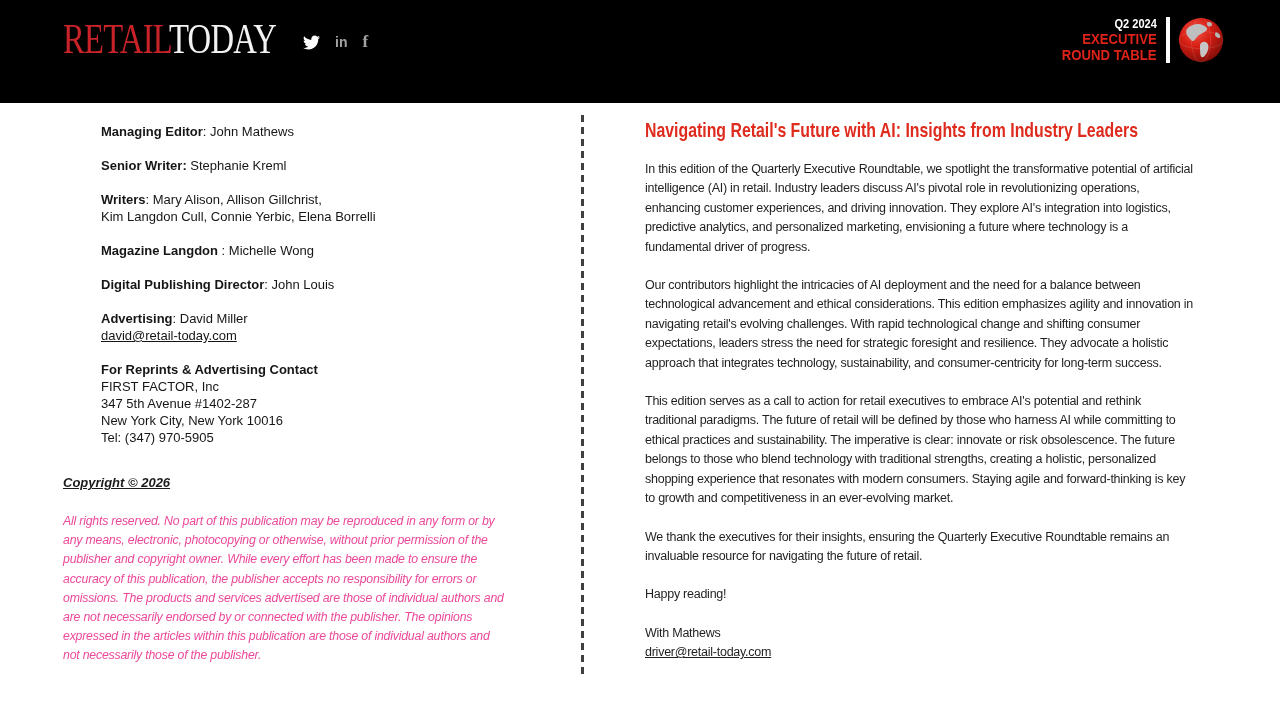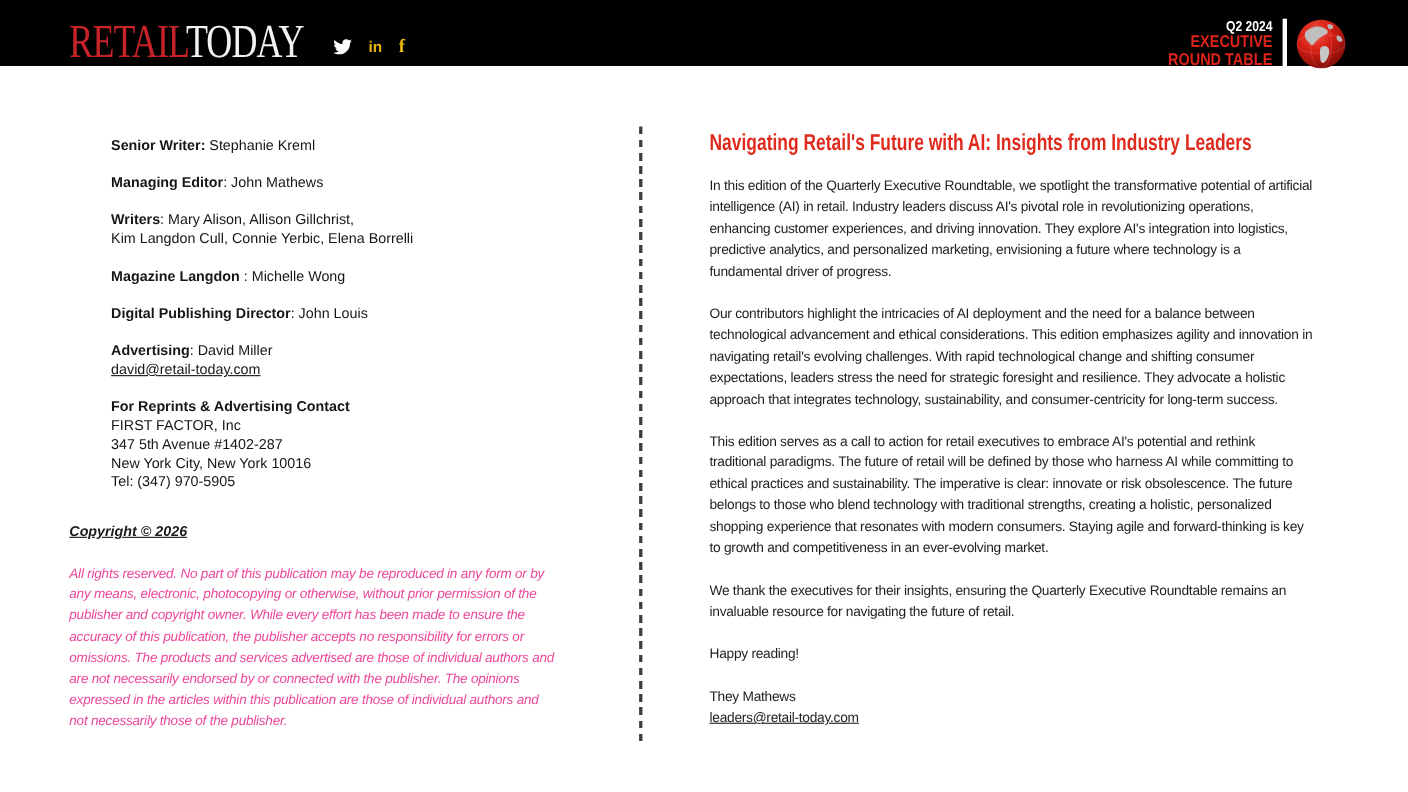--- a/index.html
+++ b/index.html
@@ -7,39 +7,39 @@
   body {
     position: relative;
     background: #ffffff;
     font-family: "Liberation Sans", sans-serif;
     color: #1f1f1f;
     overflow: hidden;
   }
 
   
   .header {
-    position: absolute; top: 0; left: 0; width: 1280px; height: 60px;
+    position: absolute; top: 0; left: 0; width: 1280px; height: 103px;
     background: #000000;
     display: flex; align-items: center;
   }
   .logo {
     position: absolute; left: 63px; top: 14px;
     font-family: "Liberation Serif", serif;
     font-size: 43px; font-weight: 500;
     white-space: nowrap;
     transform: scaleX(0.76); transform-origin: left center;
     letter-spacing: -1px;
   }
   .logo .logo-retail { color: #c9232a; }
   .logo .logo-today  { color: #f2f2f2; }
 
   .social { position: absolute; left: 303px; top: 33px; display: flex; align-items: center; gap: 15px; }
   .social .sicon { display: inline-flex; align-items: center; justify-content: center; height: 18px; cursor: pointer; }
   .social svg { display: block; }
-  .social .txt { color: #eab308; font-weight: 700; font-size: 14px; line-height: 18px; }
+  .social .txt { color: #a3a3a3; font-weight: 700; font-size: 14px; line-height: 18px; }
   .social .fb  { font-family: "Liberation Serif", serif; font-size: 17px; }
 
   .issue-block {
     position: absolute; right: 56px; top: 0; height: 80px;
     display: flex; align-items: center;
   }
   .issue-lines { display: flex; flex-direction: column; align-items: flex-end; }
   .issue-lines .iq {
     color: #ffffff; font-weight: 700; font-size: 13px; line-height: 14px;
     white-space: nowrap; transform: scaleX(0.85); transform-origin: right center;
@@ -134,23 +134,23 @@
         <path fill="#bfbfbf" d="M9,13 C13,8 21,6 26,8.5 C30,10 32,12.5 29,14.5 C26.5,16 24,17.5 21.5,19 C18,22.5 16.5,26.5 14.2,24.5 C12,22 7,18 9,13 Z"></path>
         <path fill="#c6c6c6" d="M24,27 C27,24.8 30.3,25.8 31.4,28.8 C32.6,32.8 30.4,38.4 27.3,41.3 C25.2,43.2 23.2,41.2 23.2,37.5 C23.2,33.6 22.2,29 24,27 Z"></path>
         <path fill="#b5b5b5" d="M30.5,5.6 C33.4,4.6 36.4,6.7 35.3,8.9 C33.4,11.1 28.9,9.9 30.5,5.6 Z"></path>
         <path fill="#b5b5b5" d="M40,16 C42.5,16.5 44.5,19 43.8,21.3 C42.2,22.8 38.8,21 38.6,18.6 C38.5,17.3 39,15.8 40,16 Z"></path>
       </svg>
     </div>
   </div>
 </div>
 
 <div class="masthead">
+  <p class="entry"><b>Managing Editor</b><span>: John Mathews</span></p>
+
   <p class="entry"><b>Senior Writer:</b><span> Stephanie Kreml</span></p>
-
-  <p class="entry"><b>Managing Editor</b><span>: John Mathews</span></p>
 
   <p class="entry"><b>Writers</b><span>:  Mary Alison, Allison Gillchrist,</span><br>
     <span>Kim Langdon Cull, Connie Yerbic, Elena Borrelli</span></p>
 
   <p class="entry"><b>Magazine Langdon</b><span> : Michelle Wong</span></p>
 
   <p class="entry"><b>Digital Publishing Director</b><span>: John Louis</span></p>
 
   <p class="entry"><b>Advertising</b><span>: David Miller</span><br>
     <a href="#">david@retail-today.com</a></p>
@@ -170,16 +170,16 @@
 <div class="divider"></div>
 
 <div class="article">
   <div class="article-title">Navigating Retail's Future with AI: Insights from Industry Leaders</div>
   <p>In this edition of the Quarterly Executive Roundtable, we spotlight the transformative potential of artificial intelligence (AI) in retail. Industry leaders discuss AI's pivotal role in revolutionizing operations, enhancing customer experiences, and driving innovation. They explore AI's integration into logistics, predictive analytics, and personalized marketing, envisioning a future where technology is a fundamental driver of progress.</p>
   <p>Our contributors highlight the intricacies of AI deployment and the need for a balance between technological advancement and ethical considerations. This edition emphasizes agility and innovation in navigating retail's evolving challenges. With rapid technological change and shifting consumer expectations, leaders stress the need for strategic foresight and resilience. They advocate a holistic approach that integrates technology, sustainability, and consumer-centricity for long-term success.</p>
   <p>This edition serves as a call to action for retail executives to embrace AI's potential and rethink traditional paradigms. The future of retail will be defined by those who harness AI while committing to ethical practices and sustainability. The imperative is clear: innovate or risk obsolescence. The future belongs to those who blend technology with traditional strengths, creating a holistic, personalized shopping experience that resonates with modern consumers. Staying agile and forward-thinking is key to growth and competitiveness in an ever-evolving market.</p>
   <p>We thank the executives for their insights, ensuring the Quarterly Executive Roundtable remains an invaluable resource for navigating the future of retail.</p>
   <p>Happy reading!</p>
   <div class="signature">
-    <span>They Mathews</span><br>
-    <a href="#">leaders@retail-today.com</a>
+    <span>With Mathews</span><br>
+    <a href="#">driver@retail-today.com</a>
   </div>
 </div>
 
 </body></html>

